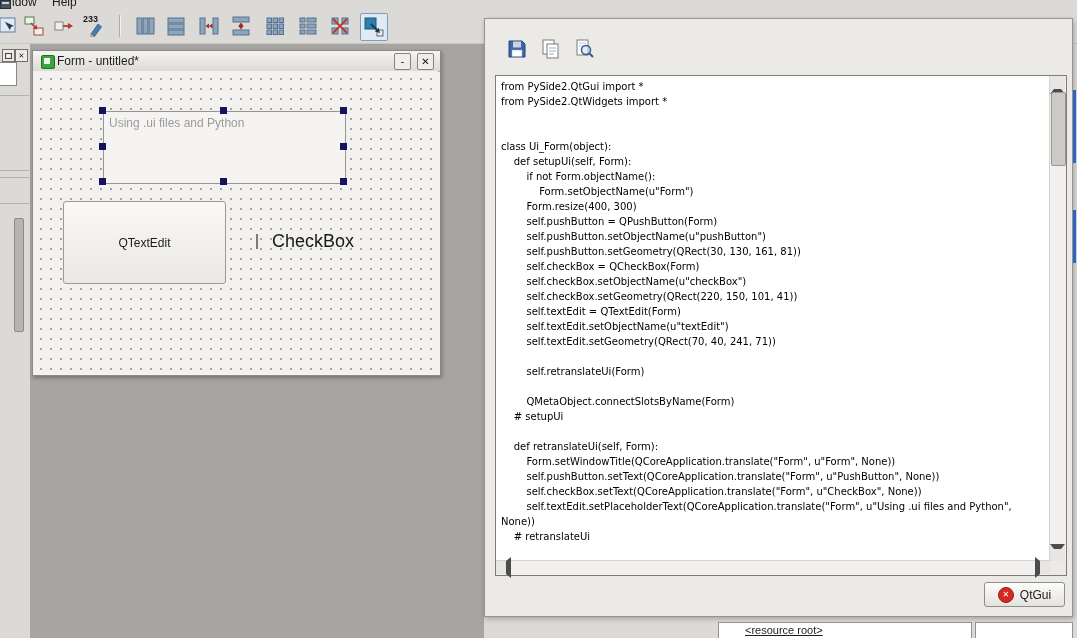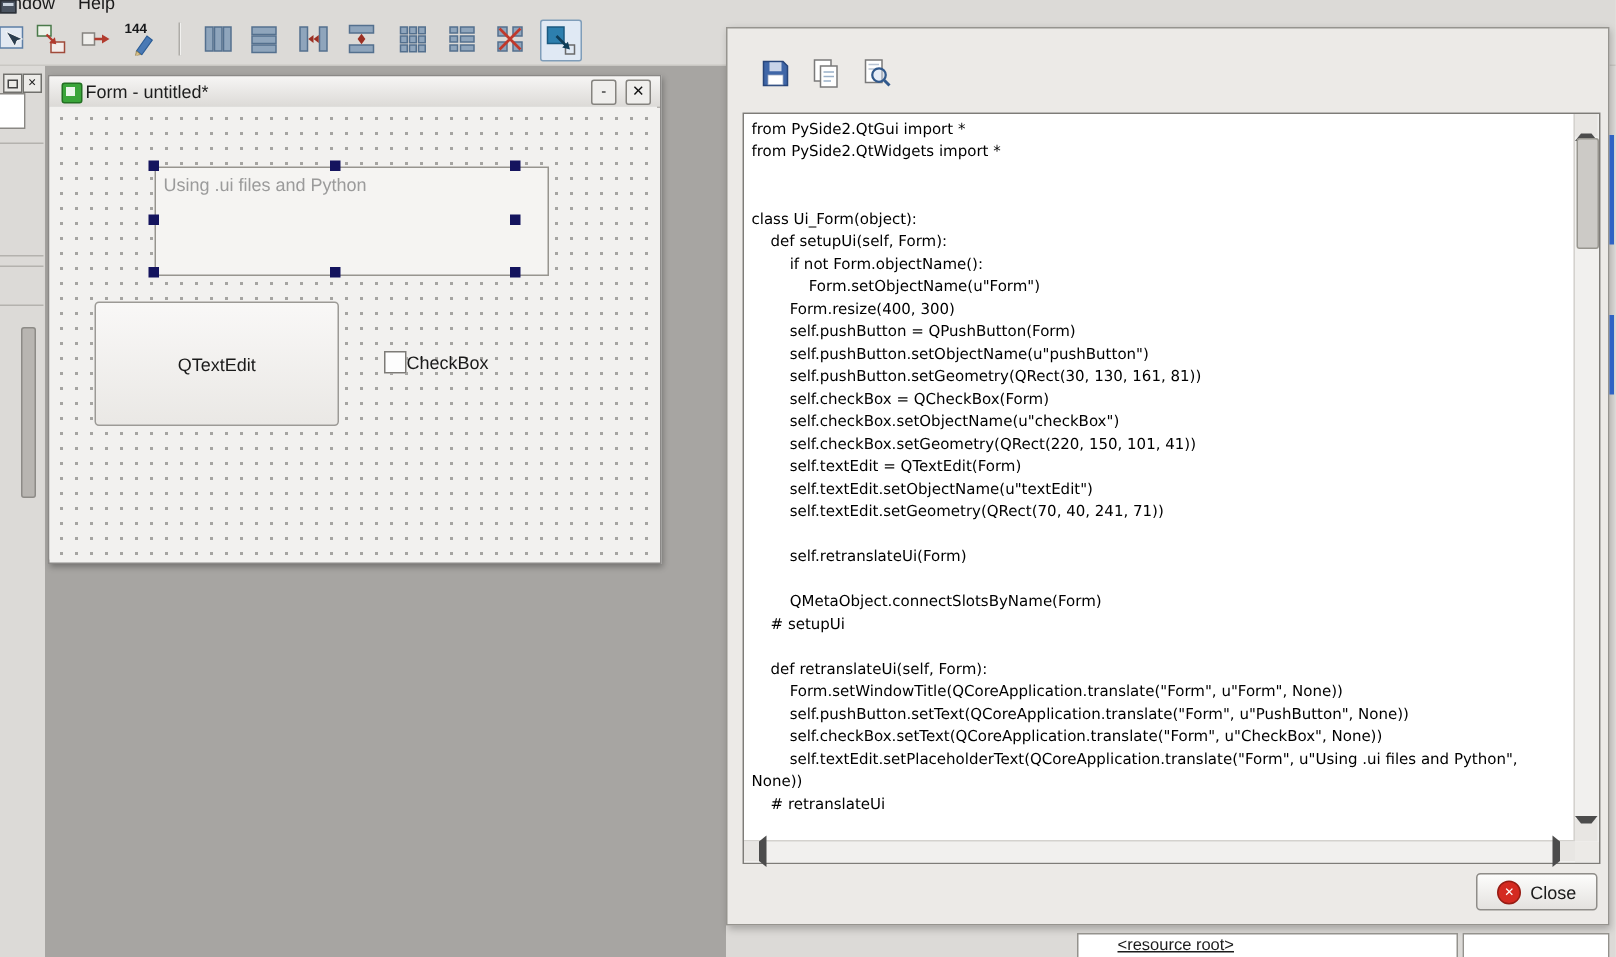--- a/index.html
+++ b/index.html
@@ -37,28 +37,28 @@
     background:linear-gradient(#f6f5f4,#dcdad7);border-bottom:1px solid #b3b1ae;}
   .form-ico{position:absolute;left:8px;top:4px;width:12px;height:12px;background:#3aa53a;border:1px solid #227022;border-radius:2px;}
   .form-ico::before{content:"";position:absolute;left:2px;top:2px;width:6px;height:6px;background:#eaf6ea;}
   .form-title{position:absolute;left:24px;right:44px;top:3px;text-align:left;font-size:12px;color:#1d1d1d;}
   .wbtn{position:absolute;top:2px;width:15px;height:15px;background:#efeeec;border:1px solid #85837f;border-radius:2px;
     display:flex;align-items:center;justify-content:center;font-size:10px;line-height:10px;color:#111;}
   .wbtn.close{font-weight:bold;}
   .form-canvas{position:absolute;left:0;top:20px;width:405px;height:302px;background:#f2f1ef;
     background-image:radial-gradient(circle,#a5a4a1 1px,rgba(0,0,0,0) 1.3px);background-size:10px 10px;background-position:3px 3px;}
 
-  .textedit{position:absolute;left:70px;top:40px;width:241px;height:71px;background:#f5f4f2;border:1px solid #97958f;padding-left:20px;}
+  .textedit{position:absolute;left:70px;top:40px;width:241px;height:71px;background:#f5f4f2;border:1px solid #97958f;}
   .placeholder{position:absolute;left:5px;top:4px;font-size:12px;color:#9b9b9b;}
   .handle{position:absolute;width:7px;height:7px;background:#14145e;}
   .pushbtn{position:absolute;left:30px;top:130px;width:161px;height:81px;border:1px solid #9c9a96;border-radius:3px;
     background:linear-gradient(#f9f8f7,#eae8e5);display:flex;align-items:center;justify-content:center;font-size:12px;color:#1a1a1a;}
   .checkbox{position:absolute;left:220px;top:150px;width:101px;height:41px;display:flex;align-items:center;}
   .cb-ind{width:13px;height:13px;background:#fdfdfd;border:1px solid #7d7b77;margin-left:3px;}
-  .cb-label{margin-left:0;font-size:12px;color:#1a1a1a;}
+  .cb-label{margin-left:14px;font-size:18px;color:#1a1a1a;}
 
   
   .dialog{position:absolute;left:484px;top:18px;width:587px;height:597px;background:#eceae7;border:1px solid #96948f;box-shadow:1px 2px 5px rgba(0,0,0,0.25);}
   .dbtn{position:absolute;top:17px;width:26px;height:26px;display:flex;align-items:center;justify-content:center;}
   .code-area{position:absolute;left:10px;top:56px;width:570px;height:499px;background:#ffffff;border:1px solid #7e7c78;}
   .code{position:absolute;left:5px;top:3px;right:19px;bottom:17px;font-family:"DejaVu Sans",sans-serif;font-size:10px;line-height:15px;color:#000;
     white-space:pre-wrap;word-wrap:break-word;overflow:hidden;}
   .vsb{position:absolute;top:0;right:0;width:16px;bottom:14px;background:#f1f0ee;border-left:1px solid #d4d2ce;}
   .hsb{position:absolute;left:0;right:16px;bottom:0;height:14px;background:#f1f0ee;border-top:1px solid #d4d2ce;}
   .sb-corner{position:absolute;right:0;bottom:0;width:16px;height:14px;background:#eceae7;}
@@ -111,21 +111,21 @@
       </svg>
     </div>
     <div class="tbtn" style="left:51px">
       <svg width="22" height="22" viewBox="0 0 22 22">
         <rect x="2" y="7" width="8" height="8" fill="#f0efec" stroke="#85837f"></rect>
         <path d="M10 11 H16" stroke="#b23b2e" stroke-width="1.8"></path>
         <path d="M20 11 L15 8 V14 Z" fill="#b23b2e"></path>
       </svg>
     </div>
     <div class="tbtn" style="left:81px">
-      <span class="digits">144</span>
+      <span class="digits">233</span>
       <svg width="22" height="22" viewBox="0 0 22 22" style="position:absolute;left:2px;top:2px">
         <path d="M8 19 L15 9 L18.5 11.8 L11.5 21.5 Z" fill="#4a7ab5" stroke="#2c5d96" stroke-width="0.8"></path>
         <path d="M8 19 L7.2 22.5 L10.8 21.3 Z" fill="#d9c089" stroke="#8a7a4a" stroke-width="0.5"></path>
       </svg>
     </div>
 
     <div class="tsep"></div>
 
     <div class="tbtn" style="left:132px">
       <svg width="22" height="22" viewBox="0 0 22 22">
@@ -337,21 +337,21 @@
           </div>
         <div class="sb-btn right">
             <span class="tri right"></span>
           </div>
       </div>
       <div class="sb-corner"></div>
     </div>
 
     <div class="close-btn">
       <span class="close-ico"></span>
-      <span>Close</span>
+      <span>QtGui</span>
     </div>
   </div>
 
   <div class="res-box" style="left:718px;width:252px">
     <span class="res-label">&lt;resource root&gt;</span>
   </div>
   <div class="res-box" style="left:975px;width:96px"></div>
 
   <div class="blue-mark" style="top:90px;height:73px"></div>
   <div class="blue-mark" style="top:210px;height:53px"></div>

